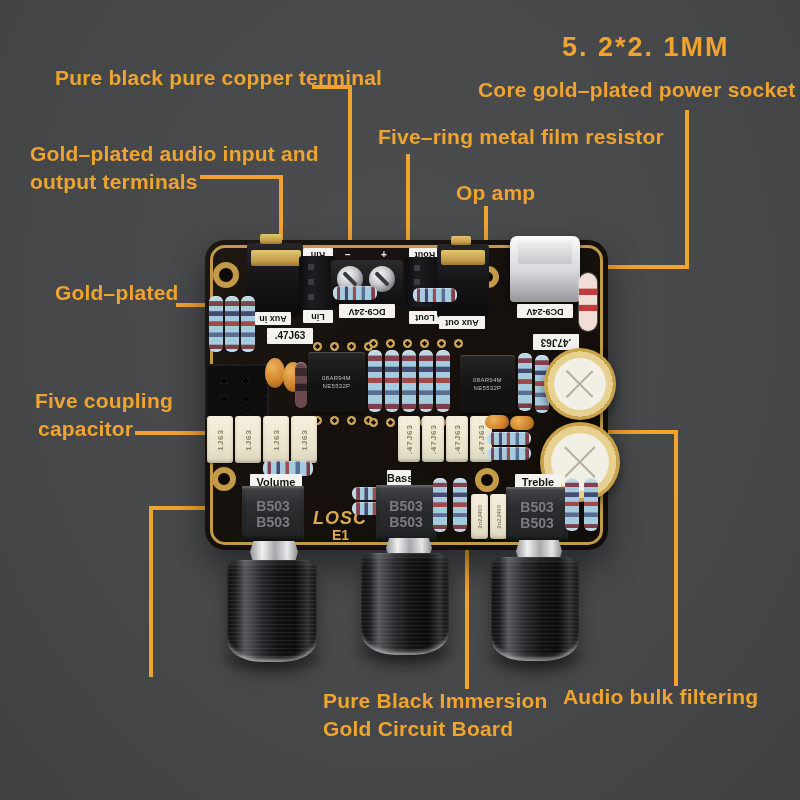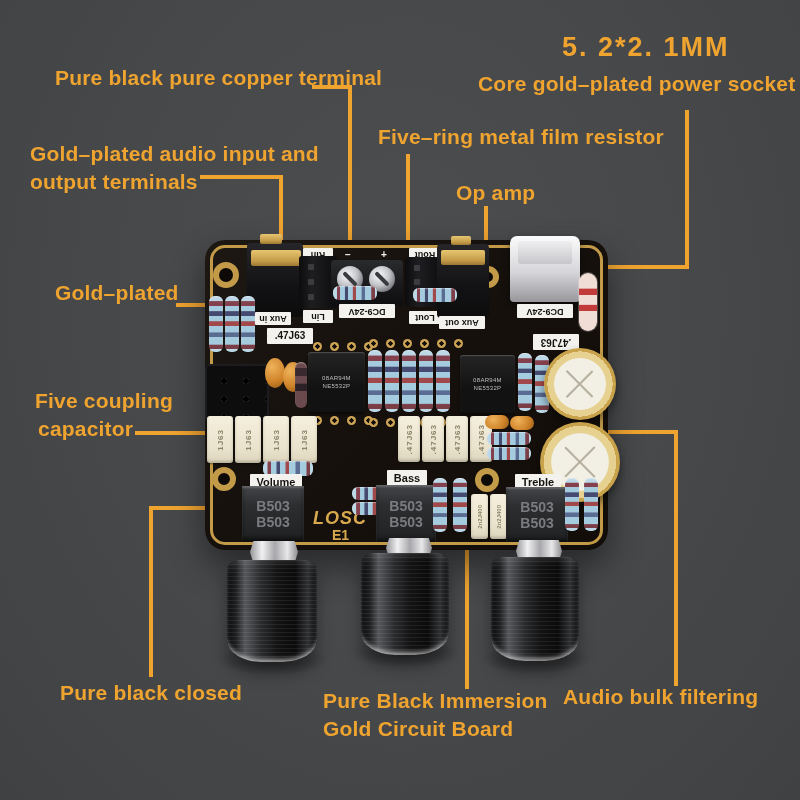--- a/index.html
+++ b/index.html
@@ -58,36 +58,35 @@
     box-shadow:inset 0 -5px 4px -2px rgba(255,255,255,.55),inset 0 4px 6px rgba(255,255,255,.1),0 12px 16px rgba(0,0,0,.35);}
   .kshadow{position:absolute;background:radial-gradient(ellipse,rgba(0,0,0,.38),rgba(0,0,0,0) 70%);}
 </style>
 </head>
 <body>
 
 <div id="stage">
 
   <div class="ann" style="left:55px;top:64px;">Pure black pure copper terminal</div>
   <div class="ann ann-big" style="left:562px;top:33px;">5. 2*2. 1MM</div>
-  <div class="ann" style="left:478px;top:70px;">Core gold–plated power socket</div>
+  <div class="ann" style="left:478px;top:76px;">Core gold–plated power socket</div>
   <div class="ann" style="left:30px;top:140px;">
     <div>Gold–plated audio input and</div>
     <div>output terminals</div>
   </div>
   <div class="ann" style="left:378px;top:123px;">Five–ring metal film resistor</div>
   <div class="ann" style="left:456px;top:179px;">Op amp</div>
   <div class="ann" style="left:55px;top:279px;">
     <div>Gold–plated</div>
   </div>
   <div class="ann" style="left:35px;top:387px;">
     <div>Five coupling</div>
     <div style="padding-left:3px;">capacitor</div>
   </div>
   <div class="ann" style="left:60px;top:679px;">
-    <div>Pure black closed</div>
   </div>
   <div class="ann" style="left:323px;top:687px;">
     <div>Pure Black Immersion</div>
     <div>Gold Circuit Board</div>
   </div>
   <div class="ann" style="left:563px;top:683px;">Audio bulk filtering</div>
 
   <div class="cline" style="left:312px;top:85px;width:40px;height:4px;"></div>
   <div class="cline" style="left:348px;top:85px;width:4px;height:183px;"></div>
   <div class="cline" style="left:200px;top:175px;width:83px;height:4px;"></div>
@@ -256,21 +255,21 @@
     <div class="mark" style="left:73px;top:268px;color:#ddd;">+</div>
     <div class="wlabel" style="left:45px;top:234px;width:52px;height:16px;font-size:11px;line-height:16px;">Volume</div>
     <div class="pot" style="left:37px;top:246px;width:62px;height:55px;">
       <div>B503</div>
       <div>B503</div>
     </div>
     <div class="logo" style="left:108px;top:268px;font-size:18px;letter-spacing:1px;">LOSC</div>
     <div class="logo" style="left:127px;top:287px;font-size:14px;font-style:normal;">E1</div>
     <div class="res-h" style="left:147px;top:247px;width:46px;height:13px;"></div>
     <div class="res-h" style="left:147px;top:262px;width:46px;height:13px;"></div>
-    <div class="wlabel" style="left:182px;top:230px;width:40px;height:16px;font-size:11px;line-height:16px;">Bass</div>
+    <div class="wlabel" style="left:182px;top:230px;width:24px;height:16px;font-size:11px;line-height:16px;">Bass</div>
     <div class="pot" style="left:171px;top:245px;width:60px;height:57px;">
       <div>B503</div>
       <div>B503</div>
     </div>
     <div class="res-v" style="left:228px;top:238px;width:14px;height:54px;"></div>
     <div class="res-v" style="left:248px;top:238px;width:14px;height:54px;"></div>
     <div class="fcap" style="left:266px;top:254px;width:17px;height:45px;">
         <span class="vtext" style="font-size:6px;letter-spacing:0;">2n2J400</span>
       </div>
     <div class="fcap" style="left:285px;top:254px;width:17px;height:45px;">

